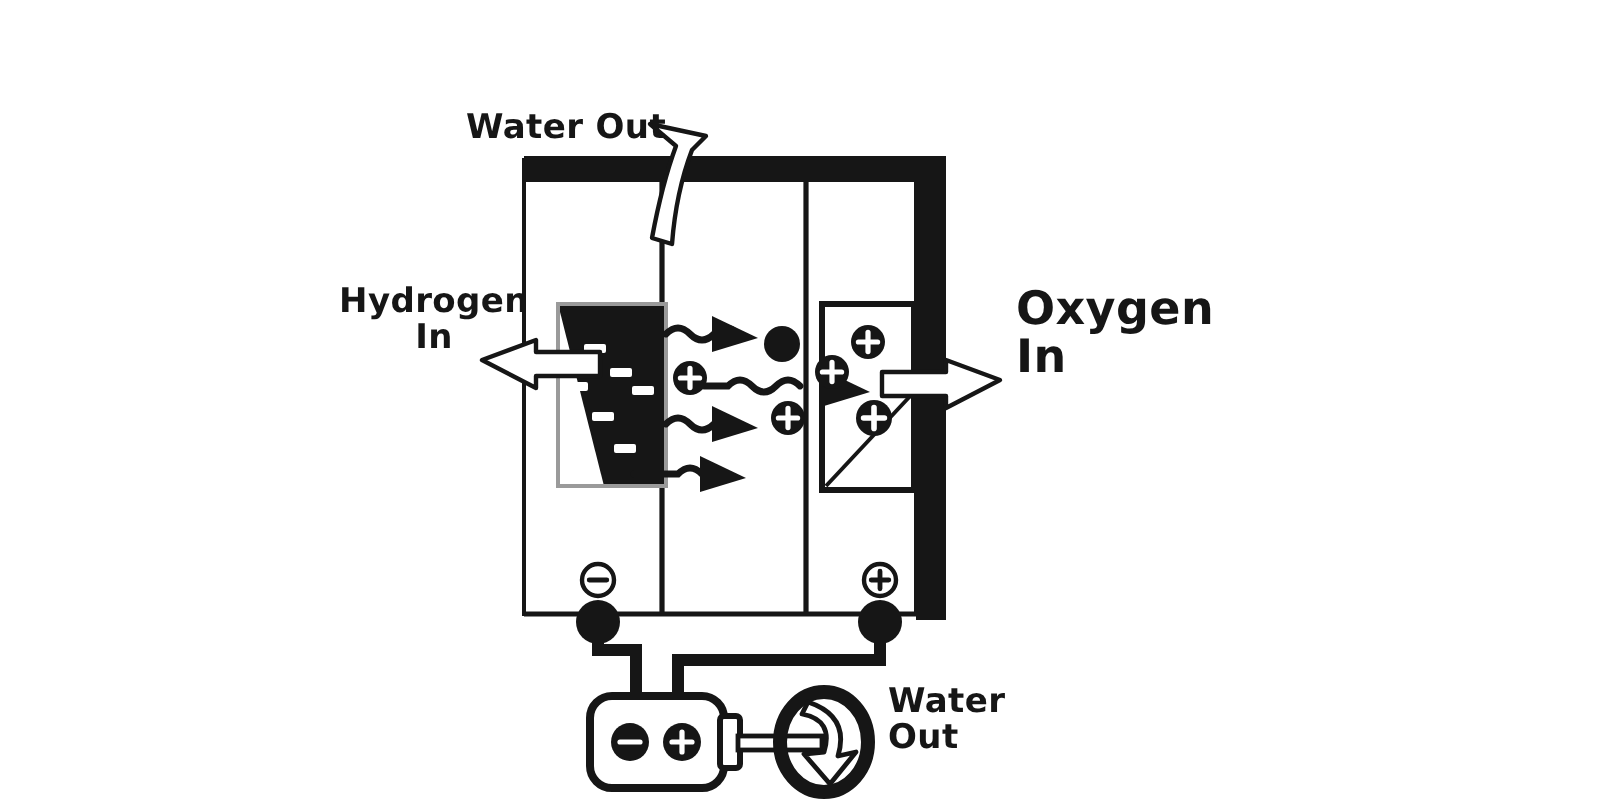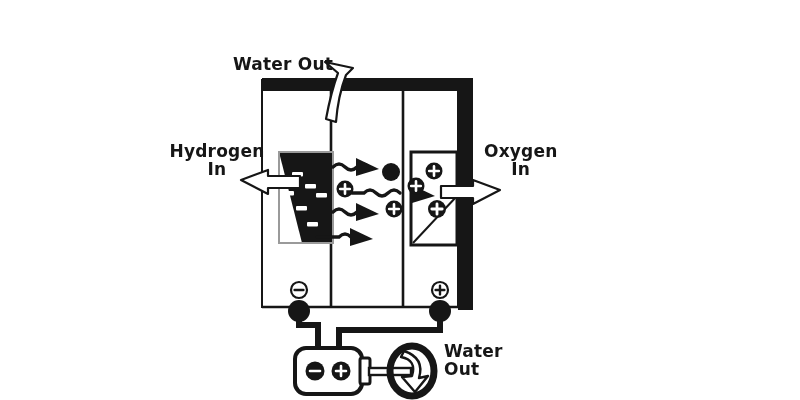--- a/index.html
+++ b/index.html
@@ -5,21 +5,21 @@
   html,body{margin:0;padding:0;background:#ffffff;}
   body{width:800px;height:400px;overflow:hidden;
        font-family:"DejaVu Sans","Liberation Sans",sans-serif;}
   #stage{position:relative;width:800px;height:400px;background:#ffffff;}
   #stage svg{position:absolute;top:0;left:0;}
   .lbl{position:absolute;color:#161616;font-weight:600;letter-spacing:.2px;
        white-space:pre;line-height:1.05;}
   #title{font-size:22px;left:283px;top:14px;}
   #waterOut{font-size:17px;left:233px;top:56px;}
   #hydroIn{font-size:17px;left:167px;top:143px;text-align:center;width:100px;}
-  #oxyIn{font-size:17px;left:484px;top:143px;text-align:center;}
+  #oxyIn{font-size:23px;left:508px;top:143px;}
   #energyOut{font-size:17px;left:444px;top:343px;}
 </style>
 </head>
 <body>
 
 <div id="stage">
 
   <svg width="800" height="400" viewBox="0 0 800 400">
     <defs>
       <clipPath id="anodeClip">

